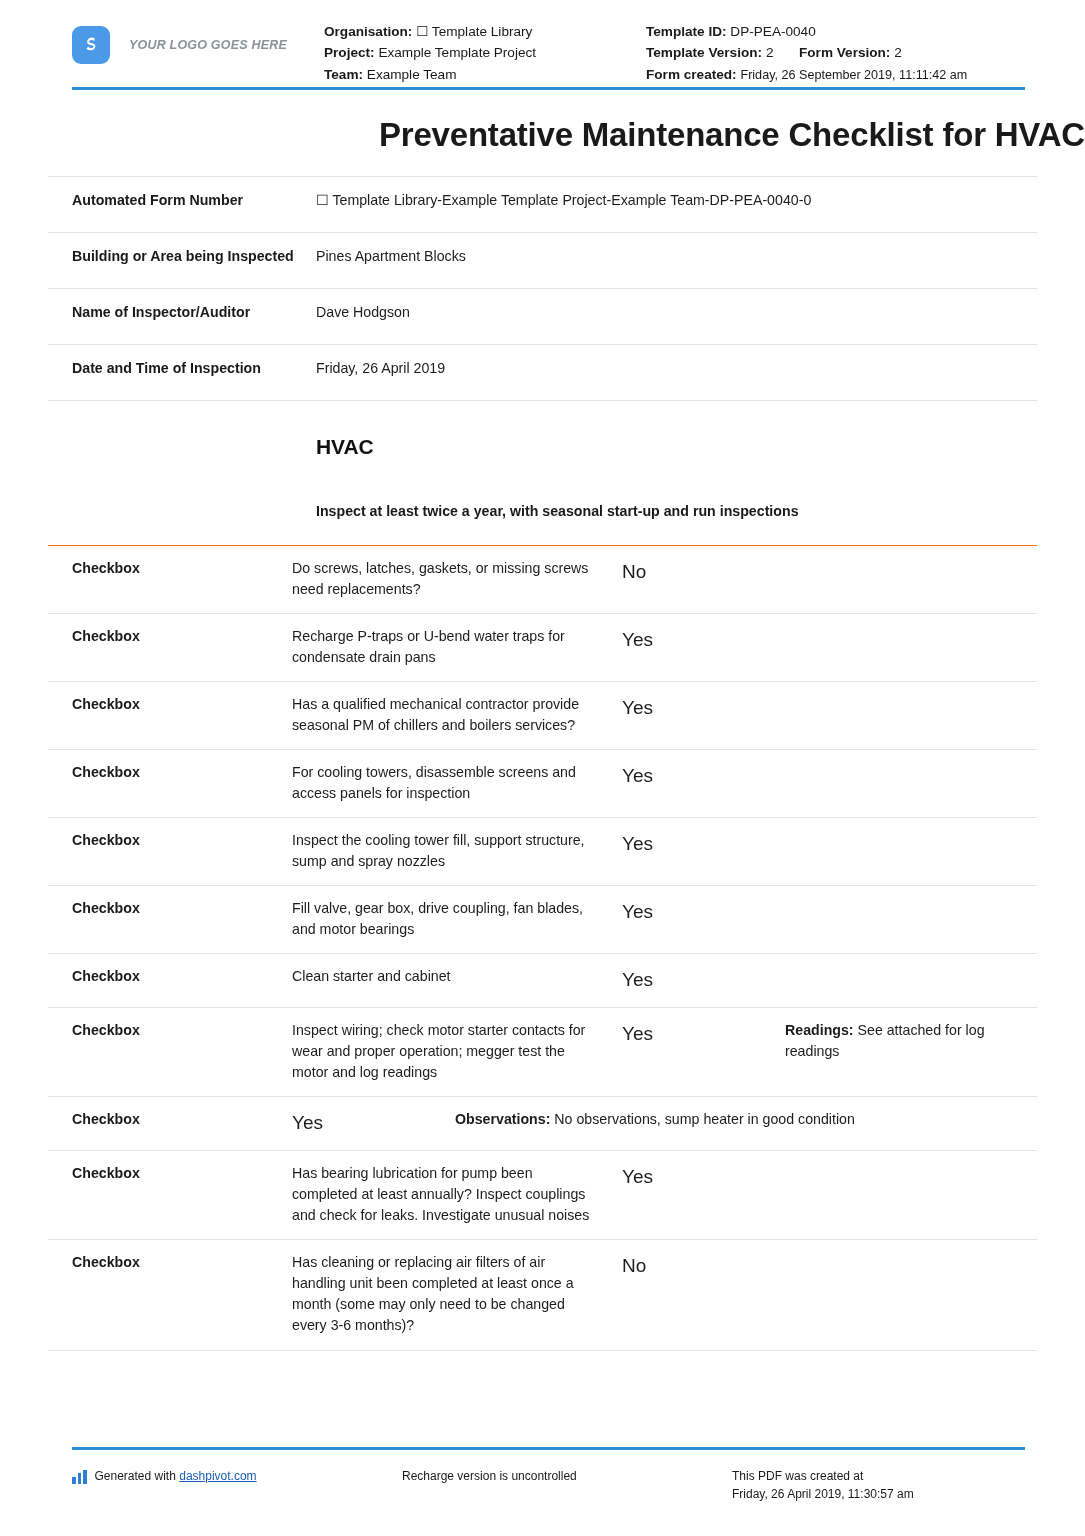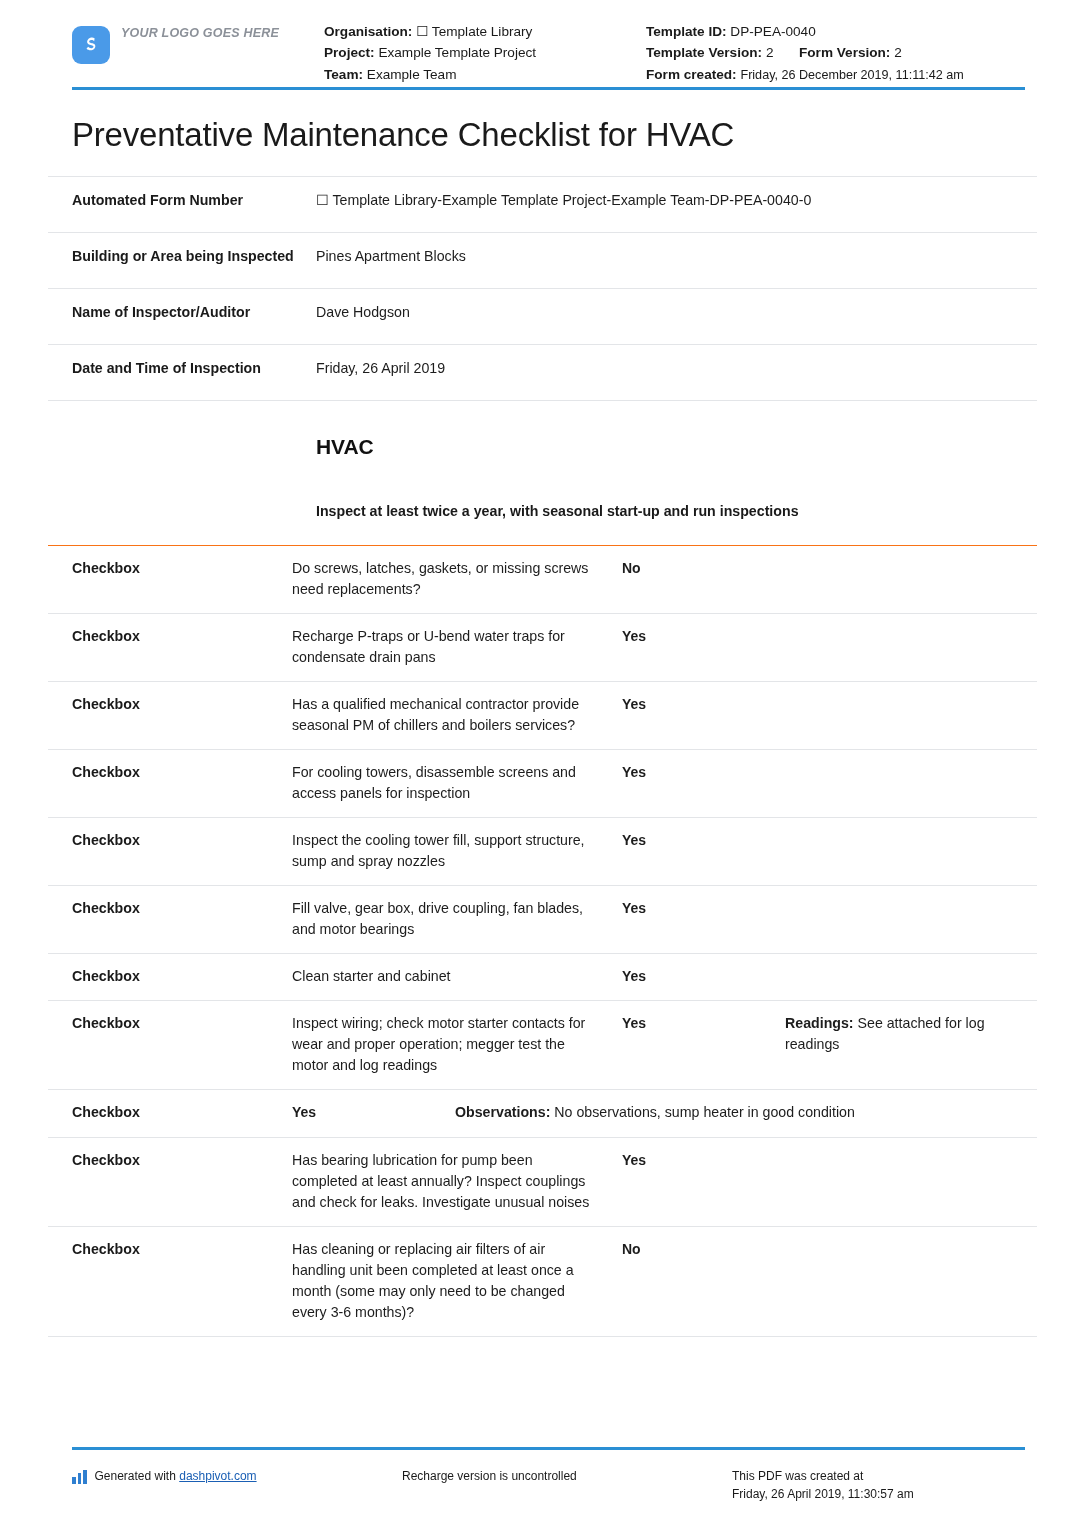--- a/index.html
+++ b/index.html
@@ -24,24 +24,25 @@
 
   
   .header {
     display: flex;
     align-items: flex-start;
     padding: 18px 60px 0 72px;
     height: 78px;
   }
   .logo-block {
     display: flex;
-    align-items: flex-start;
+    align-items: center;
     width: 252px;
     flex: 0 0 252px;
     padding-top: 8px;
+    gap: 8px;
   }
   .logo-mark {
     width: 38px;
     height: 38px;
     border-radius: 9px;
     background: #4a9ae8;
     display: flex;
     align-items: center;
     justify-content: center;
     flex: 0 0 38px;
@@ -78,24 +79,25 @@
   .rule-top {
     margin: 9px 60px 0 72px;
     height: 3px;
     background: #2a8fd4;
   }
 
   
   .doc-title {
     margin: 26px 0 0 72px;
     font-size: 33px;
-    font-weight: normal;
+    font-weight: bold;
     color: #1a1a1a;
     letter-spacing: -0.2px;
     line-height: 1.15;
+    text-align: right;
   }
 
   
   .info-table {
     margin: 22px 48px 0 48px;
     border-top: 1px solid #e3e5e8;
   }
   .info-row {
     display: flex;
     border-bottom: 1px solid #e3e5e8;
@@ -157,24 +159,23 @@
   }
   .c-question {
     flex: 0 0 330px;
     font-size: 14.2px;
     line-height: 1.48;
     color: #1d1d1d;
     padding-right: 26px;
   }
   .c-answer {
     flex: 0 0 163px;
-    font-size: 14px;
+    font-size: 19px;
     line-height: 1.48;
     color: #1d1d1d;
-    font-weight: bold;
   }
   .c-extra {
     flex: 1 1 auto;
     font-size: 14.2px;
     line-height: 1.48;
     color: #1d1d1d;
     padding-right: 16px;
   }
   .c-extra .ex-label { font-weight: bold; }
 
@@ -263,21 +264,21 @@
       </div>
       <div class="meta-line">
         <b>Template Version:</b>
         <span>2</span>
         <span class="meta-gap"></span>
         <b>Form Version:</b>
         <span>2</span>
       </div>
       <div class="meta-line">
         <b>Form created:</b>
-        <span class="meta-sub">Friday, 26 December 2019, 11:11:42 am</span>
+        <span class="meta-sub">Friday, 26 September 2019, 11:11:42 am</span>
       </div>
     </div>
 
   </div>
 
   <div class="rule-top"></div>
 
   <h1 class="doc-title">Preventative Maintenance Checklist for HVAC</h1>
 
   <div class="info-table">

